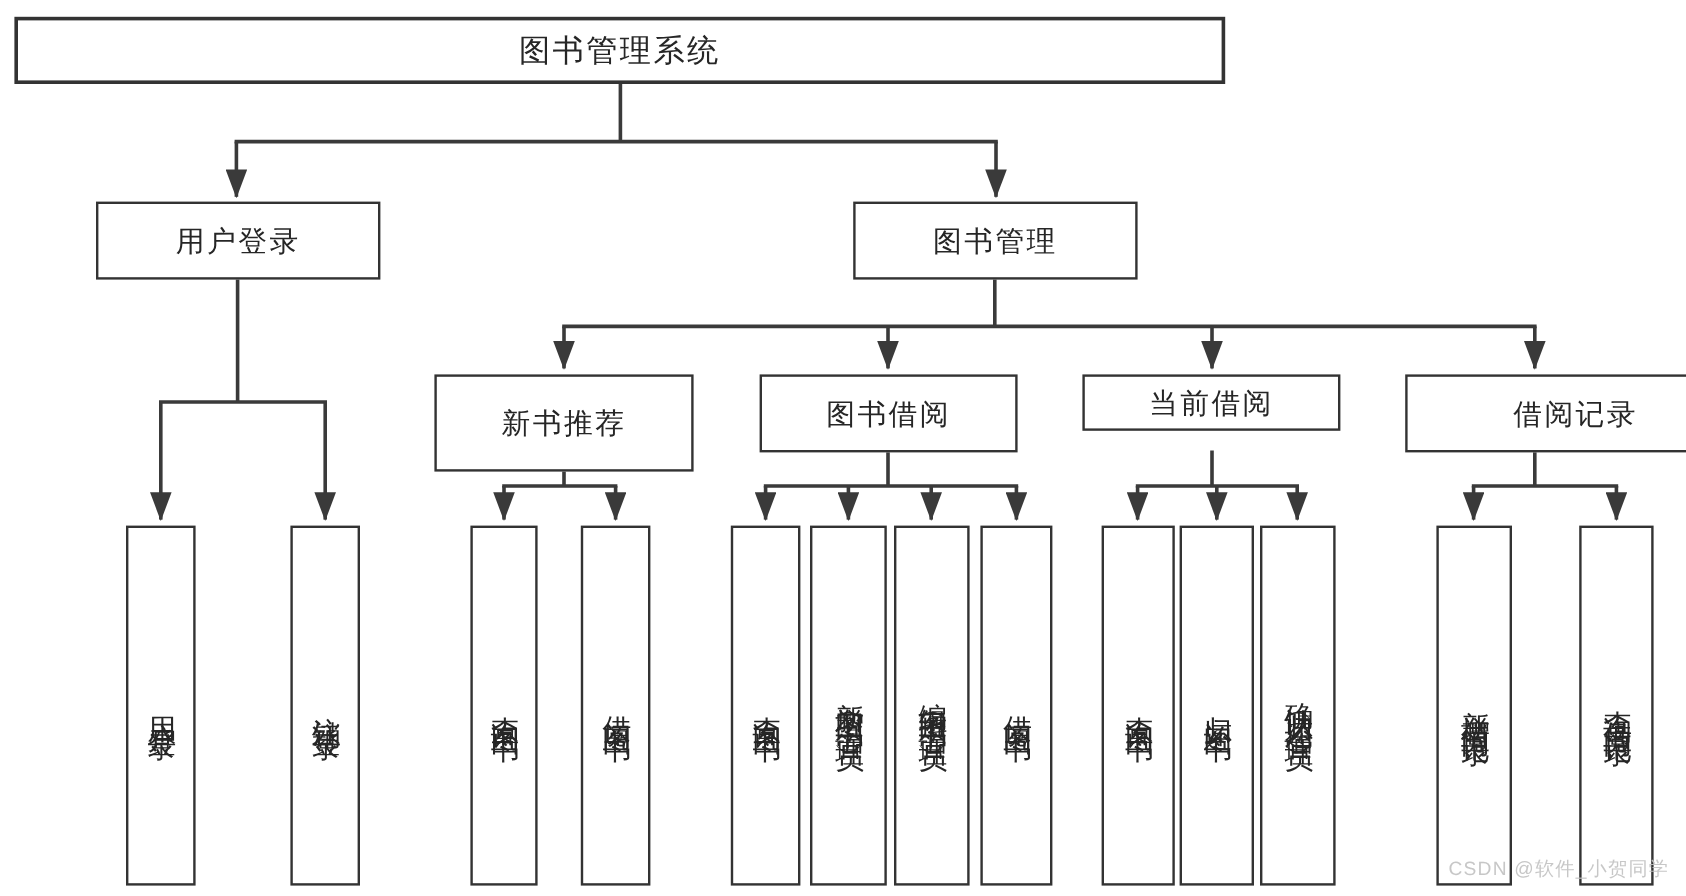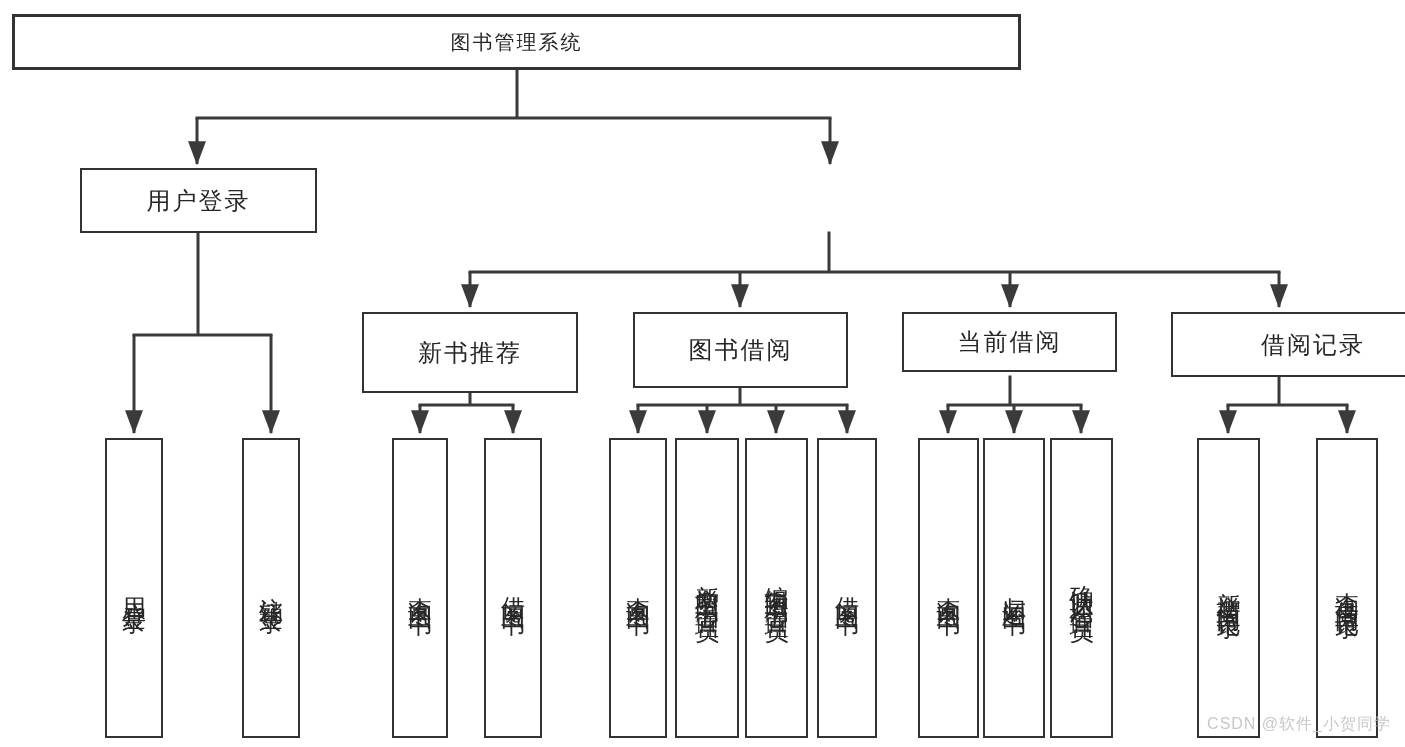--- a/index.html
+++ b/index.html
@@ -20,26 +20,26 @@
   #connectors marker path{fill:var(--line);stroke:none;}
   .box{
     position:absolute;box-sizing:border-box;background:#fff;
     border:2px solid var(--box-border);
     display:flex;align-items:center;justify-content:center;
     z-index:1;
   }
   .box .lbl{letter-spacing:2px;white-space:nowrap;}
   .hbox .lbl{font-size:24px;}
   #n-root{left:12px;top:14px;width:1009px;height:56px;border-width:3px;}
-  #n-root .lbl{font-size:20px;}
+  #n-root .lbl{font-size:26px;}
   #n-login{left:80px;top:168px;width:237px;height:65px;}
   #n-mgmt{left:711px;top:168px;width:237px;height:65px;}
   #n-rec{left:362px;top:312px;width:216px;height:81px;}
-  #n-borrow{left:633px;top:312px;width:215px;height:76px;}
-  #n-current{left:902px;top:312px;width:215px;height:60px;}
+  #n-borrow{left:633px;top:312px;width:215px;height:65px;}
+  #n-current{left:902px;top:312px;width:215px;height:47px;}
   #n-records{left:1171px;top:312px;width:256px;height:65px;padding-left:28px;}
   .leaf{top:438px;height:300px;}
   .leaf .lbl{
     writing-mode:vertical-rl;text-orientation:mixed;
     font-size:24px;letter-spacing:5px;white-space:nowrap;
   }
   #l1{left:105px;width:58px;}  #l2{left:242px;width:58px;}
   #l3{left:392px;width:56px;}  #l4{left:484px;width:58px;}
   #l5{left:609px;width:58px;}  #l6{left:675px;width:64px;}
   #l7{left:745px;width:63px;}  #l8{left:817px;width:60px;}
@@ -95,20 +95,23 @@
     </g>
   </svg>
 
   <div class="box hbox" id="n-root">
     <span class="lbl">图书管理系统</span>
   </div>
 
   <div class="box hbox" id="n-login">
     <span class="lbl">用户登录</span>
   </div>
+  <div class="box hbox" id="n-mgmt">
+    <span class="lbl">图书管理</span>
+  </div>
 
   <div class="box hbox" id="n-rec">
     <span class="lbl">新书推荐</span>
   </div>
   <div class="box hbox" id="n-borrow">
     <span class="lbl">图书借阅</span>
   </div>
   <div class="box hbox" id="n-current">
     <span class="lbl">当前借阅</span>
   </div>

